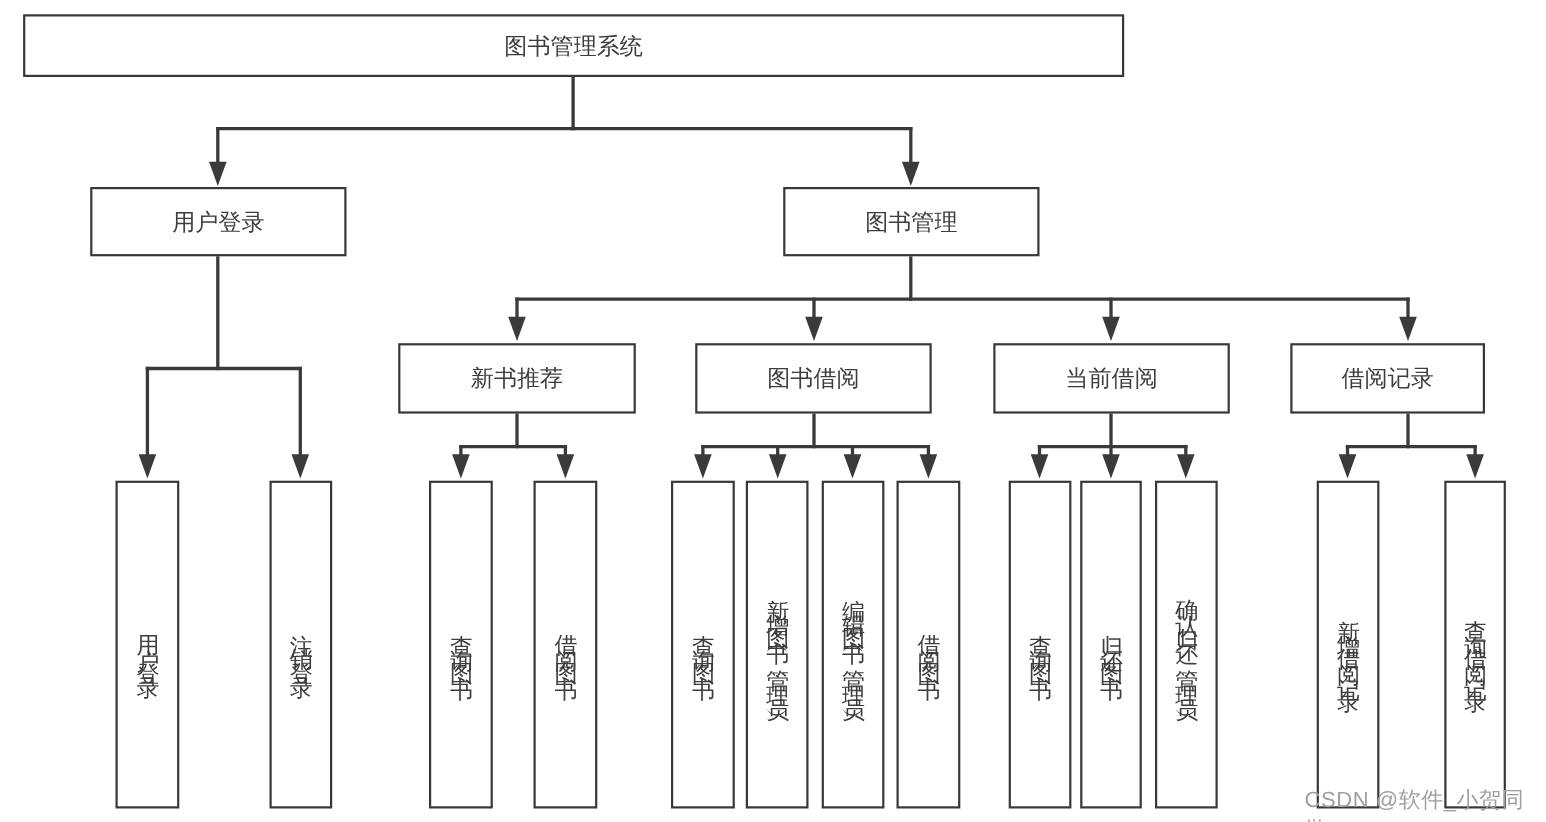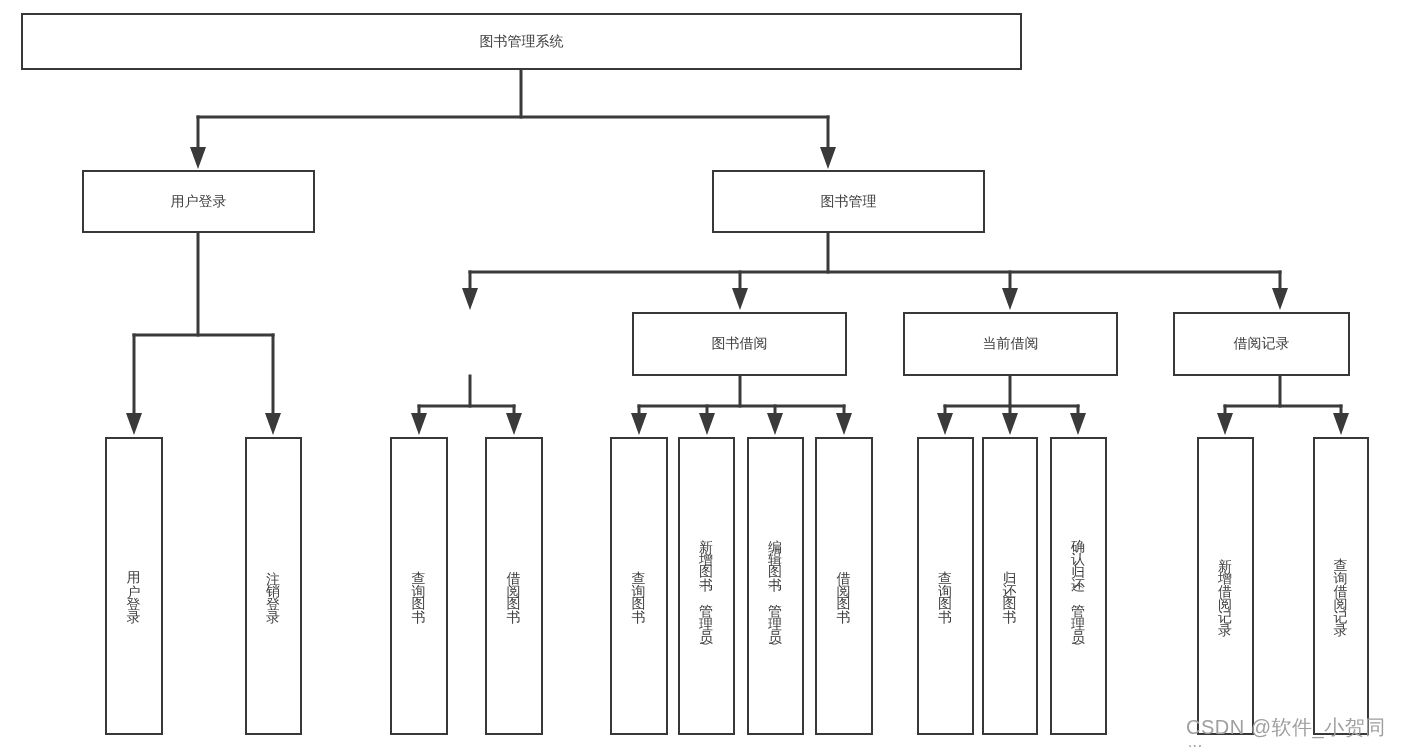--- a/index.html
+++ b/index.html
@@ -6,21 +6,21 @@
   .canvas{
     position:relative;width:1405px;height:747px;background:var(--bg,#ffffff);
     font-family:"Liberation Sans","DejaVu Sans",sans-serif;overflow:hidden;
   }
   #connector-layer{position:absolute;left:0;top:0;}
   #nodes-layer{position:absolute;left:0;top:0;width:100%;height:100%;}
   .node{
     position:absolute;box-sizing:border-box;background:#fff;
     border:2.5px solid var(--border,#383838);
     display:flex;align-items:center;justify-content:center;
-    color:var(--text,#3d3d3d);font-size:14px;
+    color:var(--text,#3d3d3d);font-size:21px;
   }
   .node .lbl{white-space:nowrap;}
   .node.v .lbl{
     writing-mode:vertical-lr;text-orientation:mixed;
     letter-spacing:13px;white-space:normal;line-height:1;
   }
   .watermark{
     position:absolute;left:1186px;top:714px;z-index:4;
     color:var(--wm,#9f9f9f);font-size:20px;letter-spacing:0.5px;
   }
@@ -83,22 +83,25 @@
       <line x1="1341" y1="406" x2="1341" y2="419" stroke="#3a3a3a" stroke-width="3" stroke-linecap="square"></line>
       <polygon points="1333,413 1349,413 1341,435" fill="#3a3a3a"></polygon>
     </svg>
   <div id="nodes-layer">
       <div class="node" style="left: 21px; top: 13px; width: 1001px; height: 57px;">
         <span class="lbl">图书管理系统</span>
       </div>
       <div class="node" style="left: 82px; top: 170px; width: 233px; height: 63px;">
         <span class="lbl">用户登录</span>
       </div>
-      <div class="node" style="left: 712px; top: 170px; width: 273px; height: 63px; text-align: center;">
+      <div class="node" style="left: 712px; top: 170px; width: 233px; height: 63px; text-align: center;">
         <span class="lbl">图书管理</span>
+      </div>
+      <div class="node" style="left: 362px; top: 312px; width: 216px; height: 64px;">
+        <span class="lbl">新书推荐</span>
       </div>
       <div class="node" style="left: 632px; top: 312px; width: 215px; height: 64px;">
         <span class="lbl">图书借阅</span>
       </div>
       <div class="node" style="left: 903px; top: 312px; width: 215px; height: 64px;">
         <span class="lbl">当前借阅</span>
       </div>
       <div class="node" style="left: 1173px; top: 312px; width: 177px; height: 64px;">
         <span class="lbl">借阅记录</span>
       </div>

